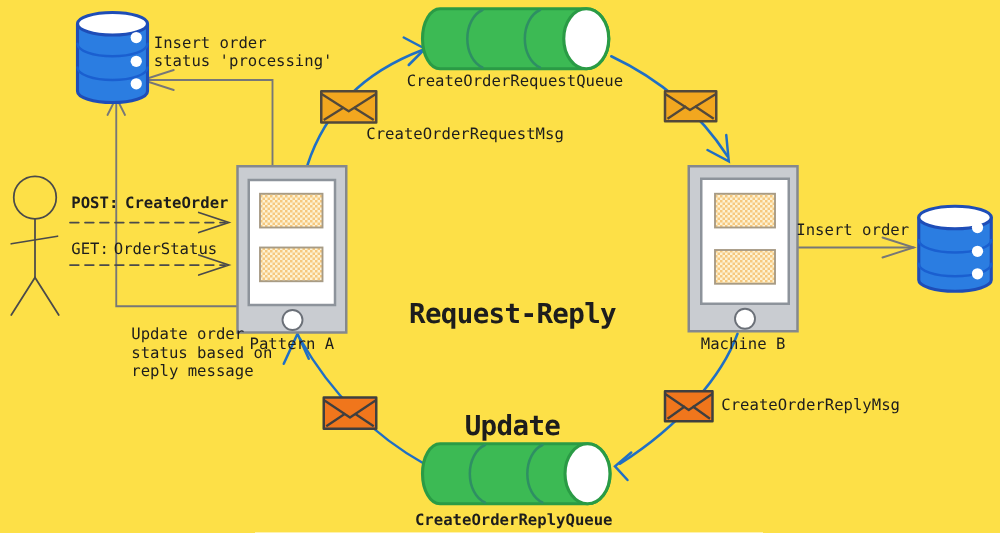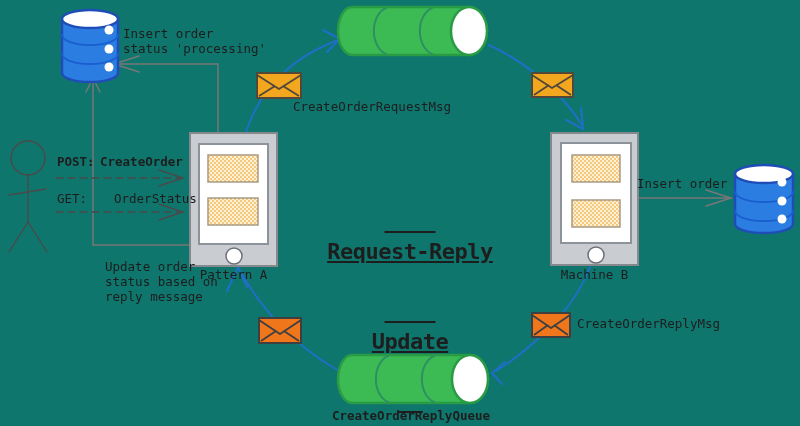--- a/index.html
+++ b/index.html
@@ -1,22 +1,22 @@
 <!DOCTYPE html>
 <html><head>
 <meta charset="utf-8">
 <style>
   html,body{margin:0;padding:0;background:#fff;}
-  #stage{position:relative;width:800px;height:426px;background:#0f766e;overflow:hidden;
+  #stage{position:relative;width:800px;height:426px;background:#fde047;overflow:hidden;
          font-family:"DejaVu Sans Mono","Liberation Mono",monospace;color:#1d1d1d;}
   #diagram-svg{position:absolute;left:0;top:0;z-index:1;}
   .lbl{position:absolute;z-index:2;font-size:12.5px;line-height:15px;white-space:pre;}
   .lbl.center{text-align:center;}
   .title{position:absolute;z-index:2;font-size:22px;line-height:30px;text-align:center;
-         font-weight:600;letter-spacing:-0.5px;white-space:pre;text-decoration:underline;}
+         font-weight:600;letter-spacing:-0.5px;white-space:pre;}
 </style>
 </head>
 <body>
 
 <div id="stage">
 
   <svg id="diagram-svg" width="800" height="426" viewBox="0 0 800 426">
     <defs>
       <pattern id="checker" width="4" height="4" patternUnits="userSpaceOnUse">
         <rect width="4" height="4" fill="#fdf2d4"></rect>
@@ -146,29 +146,30 @@
     </g>
   </svg>
 
   <span class="lbl" style="left:123px;top:26px;">Insert order
 status 'processing'</span>
 
   <span class="lbl" style="left:57px;top:154px;font-weight:bold;">POST:</span>
   <span class="lbl" style="left:100px;top:154px;font-weight:bold;">CreateOrder</span>
 
   <span class="lbl" style="left:57px;top:191px;">GET:</span>
-  <span class="lbl" style="left:114px;top:191px;">OrderStatus</span>
+  <span class="lbl" style="left:91px;top:191px;">OrderStatus</span>
 
   <span class="lbl" style="left:76px;top:259px;margin-left:29px;">Update order
 status based on
 reply message</span>
 
   <span class="lbl center" style="left:190px;top:267px;width:87px;">Pattern A</span>
   <span class="lbl center" style="left:551px;top:267px;width:87px;">Machine B</span>
 
+  <span class="lbl center" style="left:312px;top:57px;width:200px;">CreateOrderRequestQueue</span>
   <span class="lbl" style="left:268px;top:99px;margin-left:25px;">CreateOrderRequestMsg</span>
 
   <span class="lbl" style="left:577px;top:316px;">CreateOrderReplyMsg</span>
   <span class="lbl center" style="left:311px;top:408px;width:200px;font-weight:bold;">CreateOrderReplyQueue</span>
 
   <span class="lbl" style="left:637px;top:176px;">Insert order</span>
 
   <div class="title" style="left:310px;top:177px;width:200px;">
     <div>Request-Reply</div>
     <div>Update</div>

